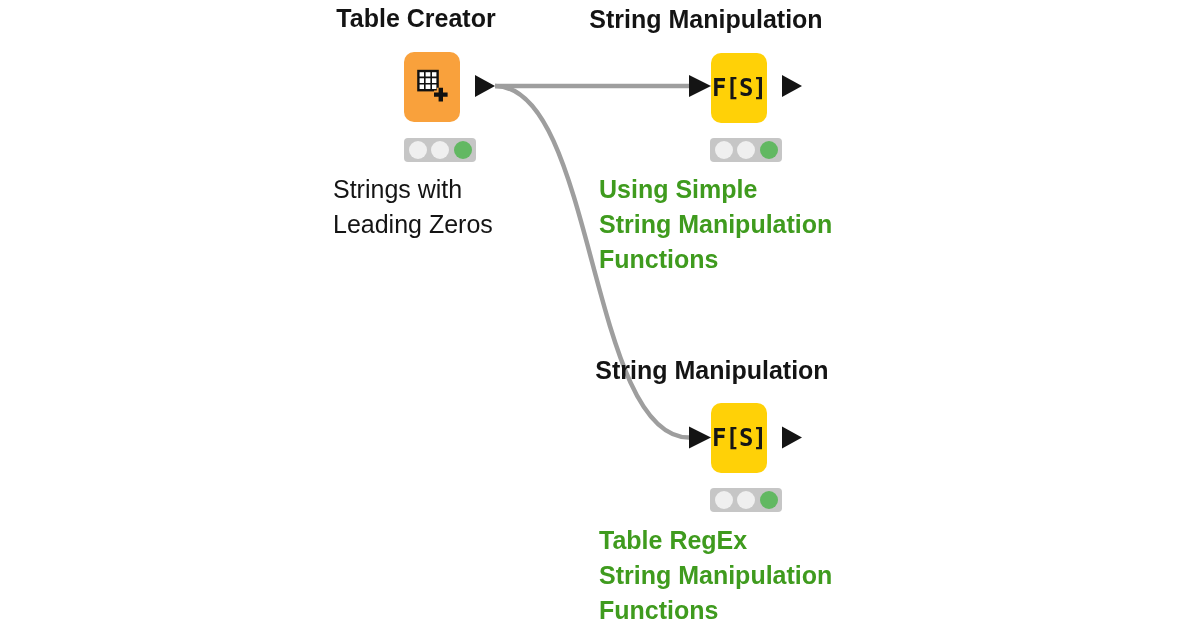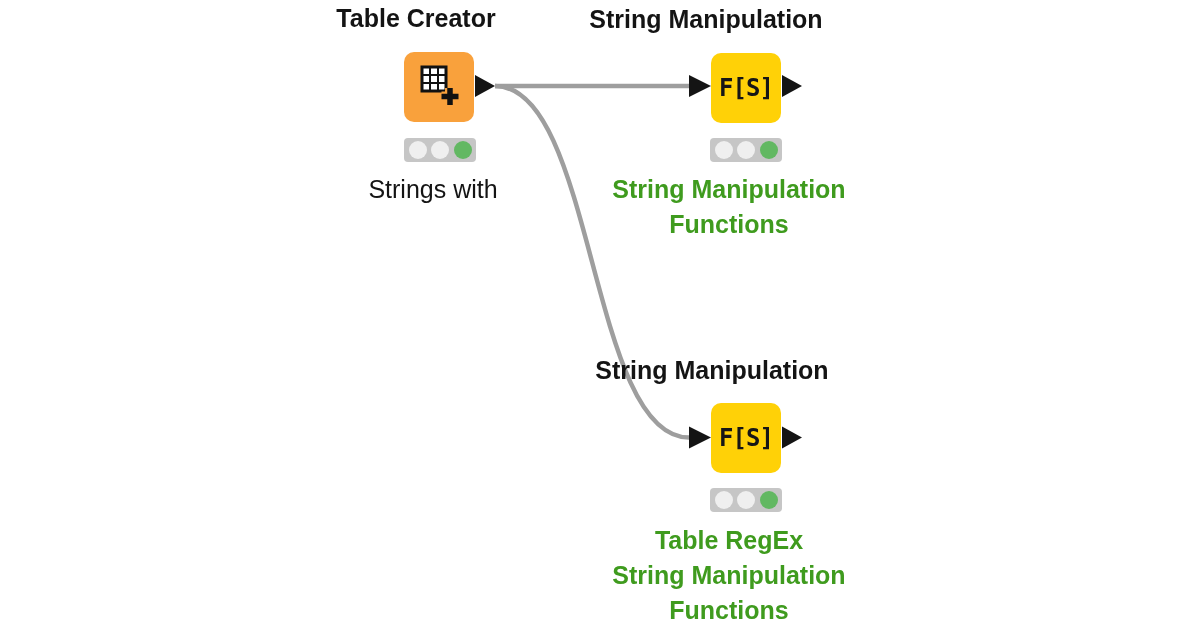--- a/index.html
+++ b/index.html
@@ -6,39 +6,39 @@
   .canvas{
     position:relative;width:1200px;height:630px;background:#ffffff;overflow:hidden;
     font-family:"Liberation Sans","DejaVu Sans",sans-serif;
   }
   .wires{position:absolute;left:0;top:0;width:1200px;height:630px;}
   .node-title{
     position:absolute;font-size:25px;font-weight:700;color:#141414;
     line-height:32px;text-align:center;white-space:nowrap;
   }
   .node-body{
-    position:absolute;width:70px;height:70px;border-radius:10px;
+    position:absolute;width:56px;height:70px;border-radius:10px;
     display:flex;align-items:center;justify-content:center;
   }
   .node-orange{background:#F9A13C;}
   .node-yellow{background:#FFD107;}
   .fs-label{
     font-family:"DejaVu Sans Mono","Liberation Mono",monospace;
     font-size:24px;font-weight:700;color:#161616;letter-spacing:-1px;
     transform:scaleY(1.05);
   }
   .traffic-light{
     position:absolute;width:72px;height:24px;background:#C6C6C6;border-radius:4px;
     display:flex;align-items:center;justify-content:space-evenly;
   }
   .light{width:18px;height:18px;border-radius:50%;}
   .light-off{background:#EFEFEF;}
   .light-green{background:#62B862;}
   .annotation{
-    position:absolute;font-size:25px;line-height:35px;text-align:center;white-space:nowrap;
+    position:absolute;font-size:25px;line-height:35px;text-align:left;white-space:nowrap;
   }
   .annotation-black{color:#141414;font-weight:400;}
   .annotation-green{color:#3F9B1E;font-weight:700;}
 </style>
 </head>
 <body>
 
 <div class="canvas">
 
   <svg class="wires" viewBox="0 0 1200 630">
@@ -64,35 +64,37 @@
   </div>
 
   <div class="traffic-light" style="left:404px;top:138px;">
     <span class="light light-off"></span>
     <span class="light light-off"></span>
     <span class="light light-green"></span>
   </div>
 
   <div class="annotation annotation-black" style="left:333px;top:172px;width:200px;">
     <div>Strings with</div>
+    <div>Leading Zeros</div>
   </div>
 
   <div class="node-title" style="left:581px;top:3px;width:250px;">String Manipulation</div>
 
   <div class="node-body node-yellow" style="left:711px;top:53px;">
     <span class="fs-label">F[S]</span>
   </div>
 
   <div class="traffic-light" style="left:710px;top:138px;">
     <span class="light light-off"></span>
     <span class="light light-off"></span>
     <span class="light light-green"></span>
   </div>
 
   <div class="annotation annotation-green" style="left:599px;top:172px;width:260px;">
+    <div>Using Simple</div>
     <div>String Manipulation</div>
     <div>Functions</div>
   </div>
 
   <div class="node-title" style="left:587px;top:354px;width:250px;">String Manipulation</div>
 
   <div class="node-body node-yellow" style="left:711px;top:403px;">
     <span class="fs-label">F[S]</span>
   </div>
 

